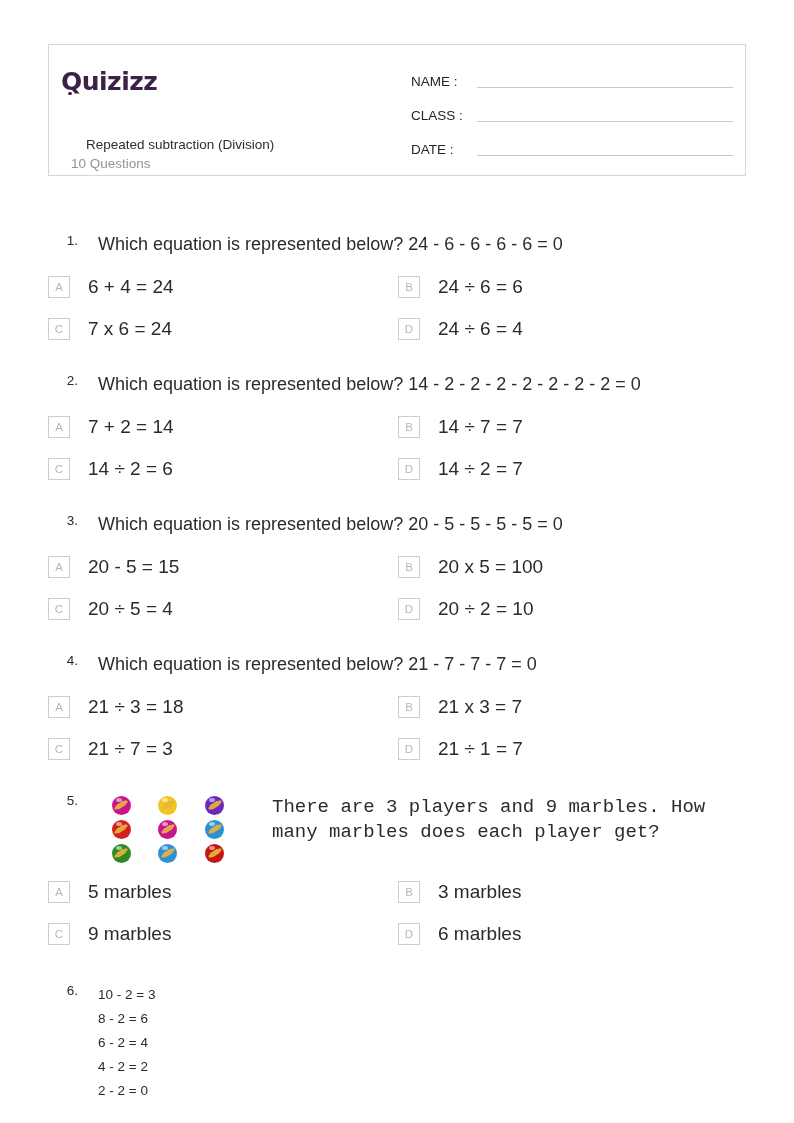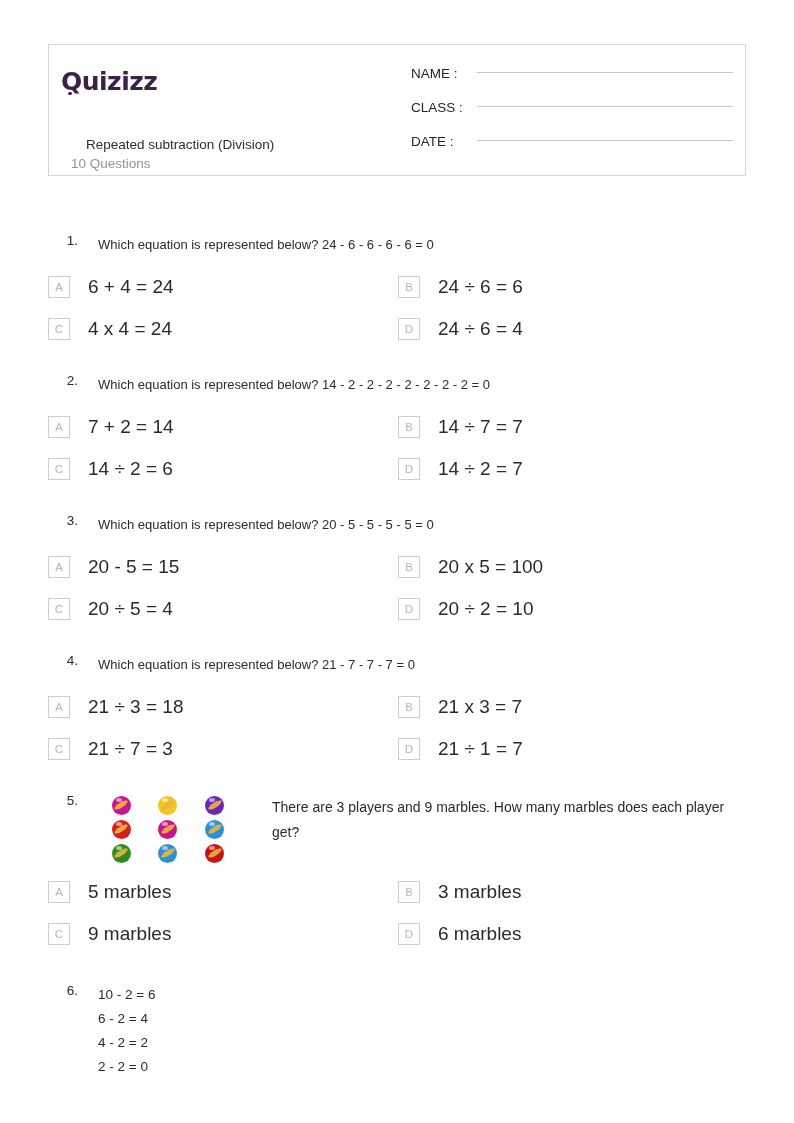--- a/index.html
+++ b/index.html
@@ -83,21 +83,21 @@
   .header-right {
     position: absolute;
     left: 362px;
     top: 12px;
     width: 322px;
   }
   .field-row {
     position: relative;
     height: 34px;
     display: flex;
-    align-items: center;
+    align-items: flex-end;
   }
   .field-label {
     font-size: 13.5px;
     color: #262626;
     white-space: nowrap;
     padding-bottom: 2px;
     width: 62px;
   }
   .field-line {
     flex: 1;
@@ -126,21 +126,21 @@
     top: 0;
     width: 30px;
     text-align: right;
     font-size: 13.5px;
     color: #2b2b2b;
   }
   .q-text {
     position: relative;
     margin-left: 98px;
     margin-right: 45px;
-    font-size: 13px;
+    font-size: 18px;
     line-height: 23px;
     color: #2b2b2b;
   }
 
   .options {
     position: relative;
     margin-top: 20px;
   }
   .opt-row {
     position: relative;
@@ -217,23 +217,24 @@
     height: 4px;
     border-radius: 50%;
     background: rgba(255,255,255,0.55);
     z-index: 2;
   }
   .q-media-text {
     position: absolute;
     left: 272px;
     top: 2px;
     right: 45px;
-    font-size: 14px;
+    font-size: 19px;
     line-height: 25px;
     color: #2b2b2b;
+    font-family: Liberation Mono, monospace;
   }
 
   
   .eq-list {
     position: relative;
     margin-left: 98px;
     font-size: 13.5px;
     line-height: 24px;
     color: #2b2b2b;
   }
@@ -286,21 +287,21 @@
           <span class="opt-text">6 + 4 = 24</span>
         </div>
         <div class="opt col-right">
           <span class="opt-letter">B</span>
           <span class="opt-text">24 ÷ 6 = 6</span>
         </div>
       </div>
       <div class="opt-row">
         <div class="opt col-left">
           <span class="opt-letter">C</span>
-          <span class="opt-text">4 x 4 = 24</span>
+          <span class="opt-text">7 x 6 = 24</span>
         </div>
         <div class="opt col-right">
           <span class="opt-letter">D</span>
           <span class="opt-text">24 ÷ 6 = 4</span>
         </div>
       </div>
     </div>
   </div>
 
   <div class="question-block" style="height:140px">
@@ -427,21 +428,22 @@
           <span class="opt-text">6 marbles</span>
         </div>
       </div>
     </div>
   </div>
 
   <div class="question-block">
     <div class="q-head">
       <span class="q-num">6.</span>
       <div class="eq-list">
-        <div class="eq-line">10 - 2 = 6</div>
+        <div class="eq-line">10 - 2 = 3</div>
+        <div class="eq-line">8 - 2 = 6</div>
         <div class="eq-line">6 - 2 = 4</div>
         <div class="eq-line">4 - 2 = 2</div>
         <div class="eq-line">2 - 2 = 0</div>
       </div>
     </div>
   </div>
 
 </div>
 
 </body></html>

